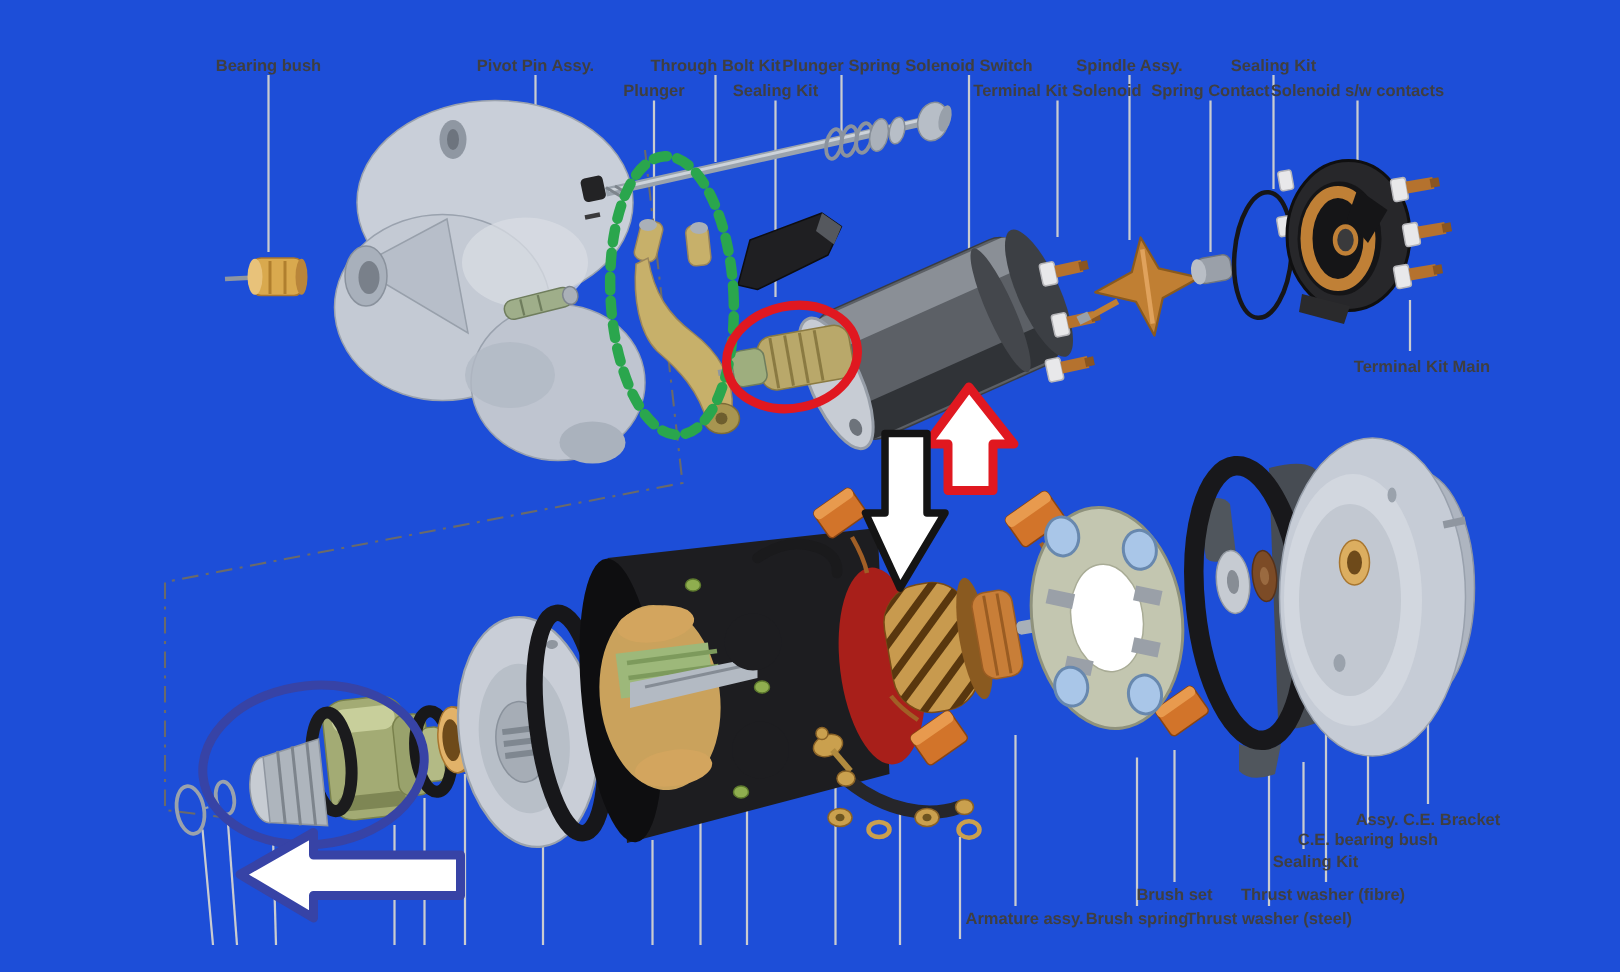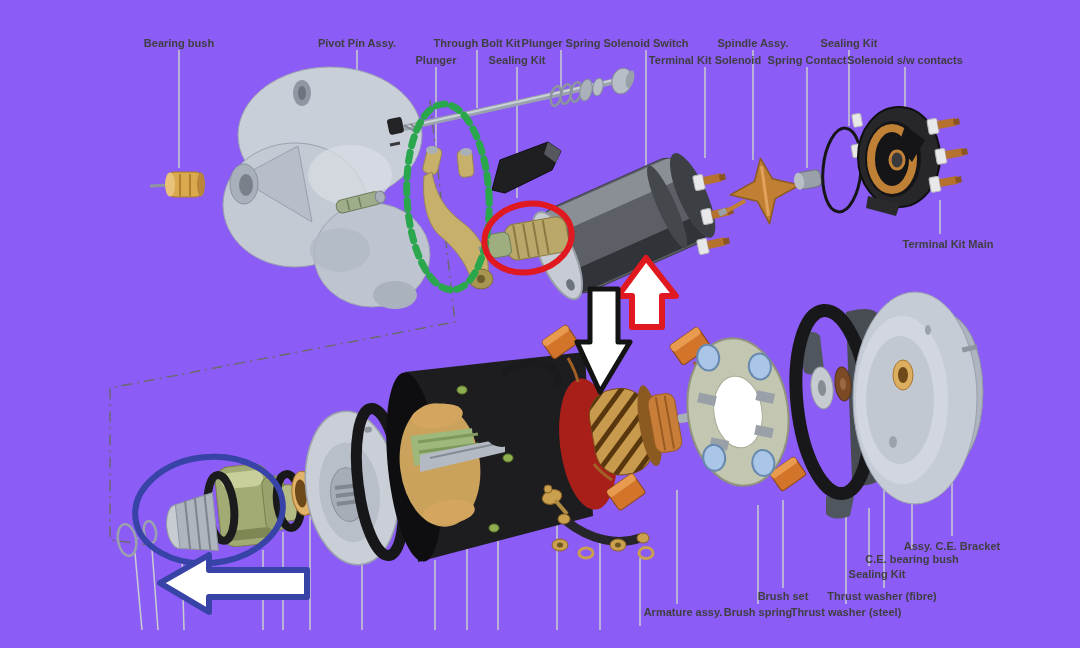--- a/index.html
+++ b/index.html
@@ -1,16 +1,16 @@
 <!DOCTYPE html>
 <html><head>
 <meta charset="utf-8">
 <style>
   html,body{margin:0;padding:0;background:#ffffff;}
-  .stage{position:relative;width:1080px;height:648px;background:#8b5cf6;overflow:hidden;
+  .stage{position:relative;width:1080px;height:648px;background:#1d4ed8;overflow:hidden;
          font-family:"Liberation Sans", sans-serif;}
   svg{position:absolute;left:0;top:0;}
   text.lbl{font-family:"Liberation Sans", sans-serif;font-size:11px;font-weight:600;
            fill:#3f3f41;text-anchor:middle;}
   .leader{stroke:#c9ccd0;stroke-width:1.5;}
   .dashdot{stroke:#6a6a6a;stroke-width:1.4;fill:none;stroke-dasharray:11 5 2 5;}
 </style>
 </head>
 <body>
 

